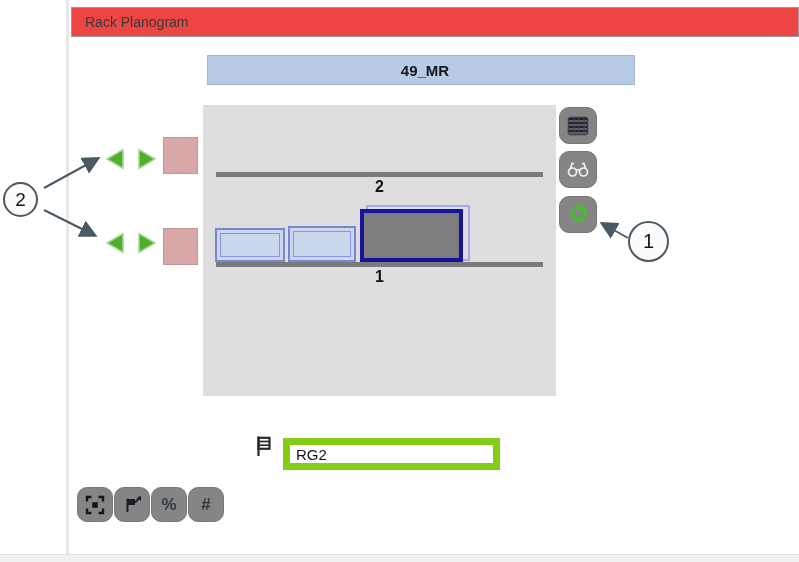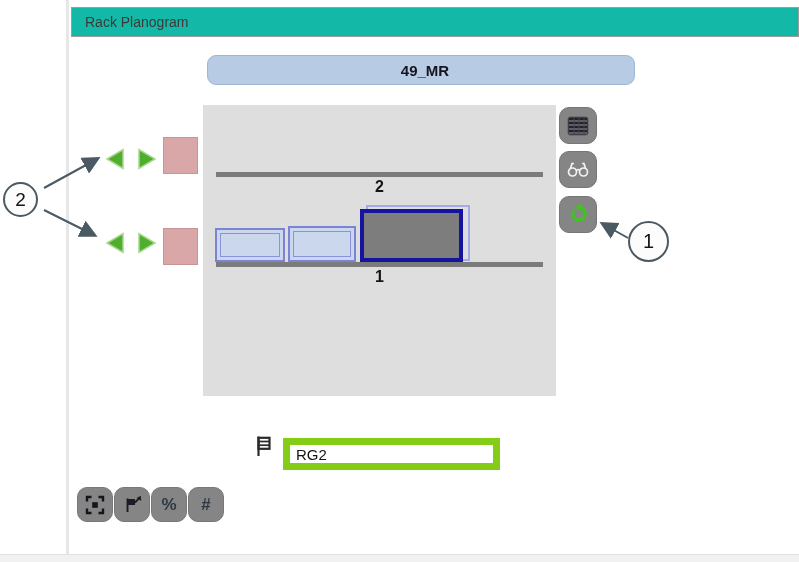--- a/index.html
+++ b/index.html
@@ -5,28 +5,28 @@
   html,body { margin:0; padding:0; background:#ffffff; }
   .stage {
     position:relative; width:799px; height:562px; overflow:hidden;
     background:#ffffff; font-family:"Liberation Sans", sans-serif;
   }
   .v-divider { position:absolute; left:66px; top:0; width:3px; height:562px; background:#e7e7e7; }
   .bottom-strip { position:absolute; left:0; top:554px; width:799px; height:8px; background:#f1f1f1; border-top:1px solid #e2e2e2; box-sizing:border-box; }
 
   .titlebar {
     position:absolute; left:71px; top:7px; width:728px; height:30px;
-    background:#14b8a6; border:1px solid #9c9c9c; box-sizing:border-box;
+    background:#ef4444; border:1px solid #9c9c9c; box-sizing:border-box;
     display:flex; align-items:center; padding-left:13px;
     font-size:14px; color:#3a3a3a;
   }
 
   .badge {
     position:absolute; left:207px; top:55px; width:428px; height:30px;
-    background:#b7cbe4; border:1px solid #9fb6d4; border-radius:9px; box-sizing:border-box;
+    background:#b7cbe4; border:1px solid #9fb6d4; border-radius:0; box-sizing:border-box;
     display:flex; align-items:center; justify-content:center;
     font-size:15px; font-weight:bold; color:#15151f; cursor:default;padding-left:8px;
   }
 
   .canvas { position:absolute; left:203px; top:105px; width:353px; height:291px; background:#dedede; }
   .shelf-line { position:absolute; left:13px; width:327px; height:5px; background:#7b7b7b; }
   .shelf-line.s2 { top:67px; }
   .shelf-line.s1 { top:157px; }
   .shelf-label { position:absolute; left:13px; width:327px; text-align:center; font-size:16px; font-weight:bold; color:#141414; }
   .shelf-label.s2 { top:73px; }

